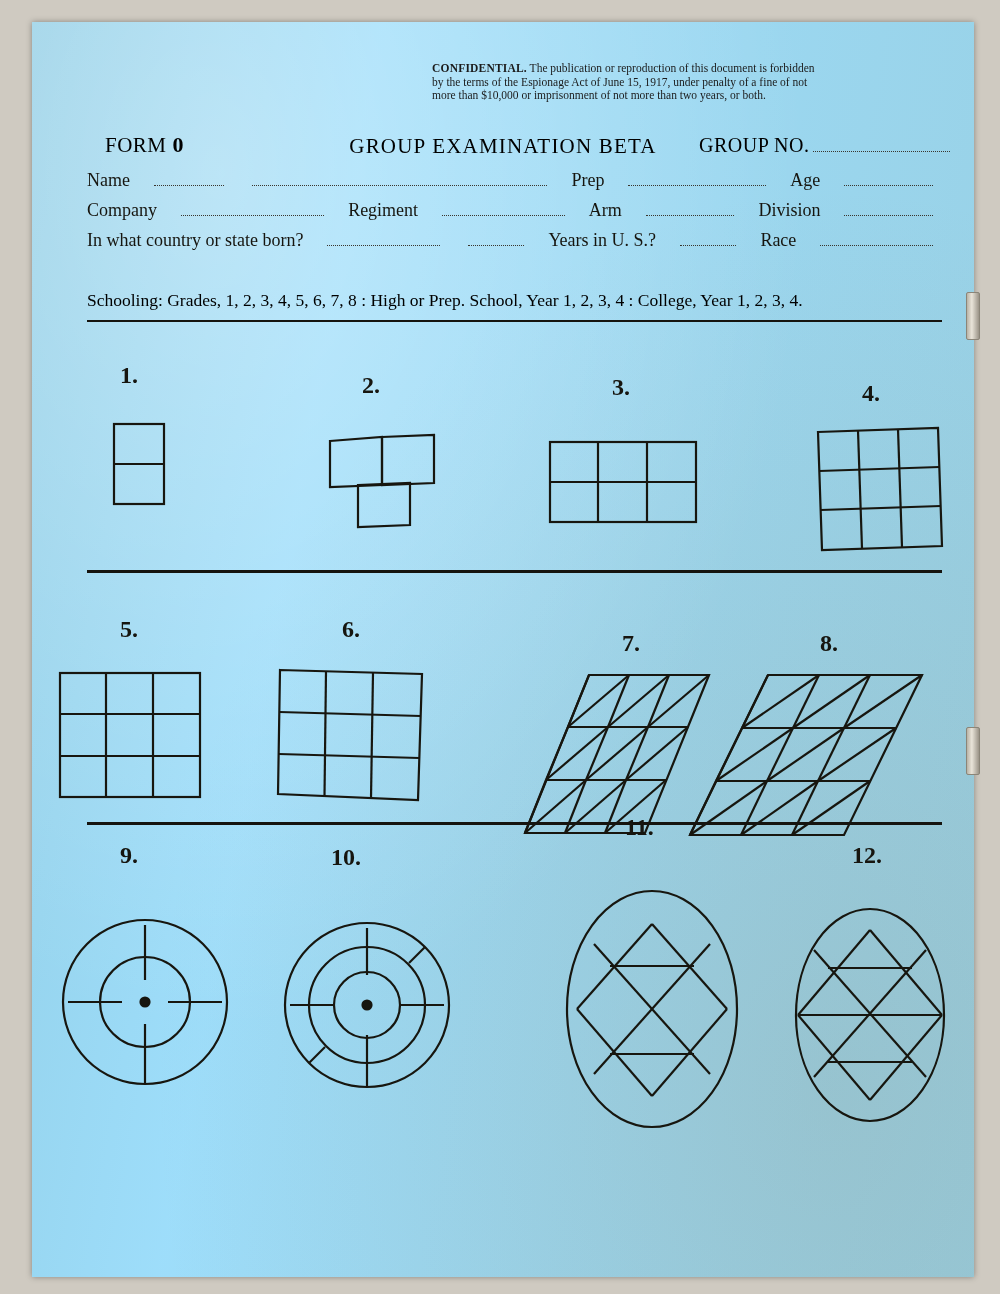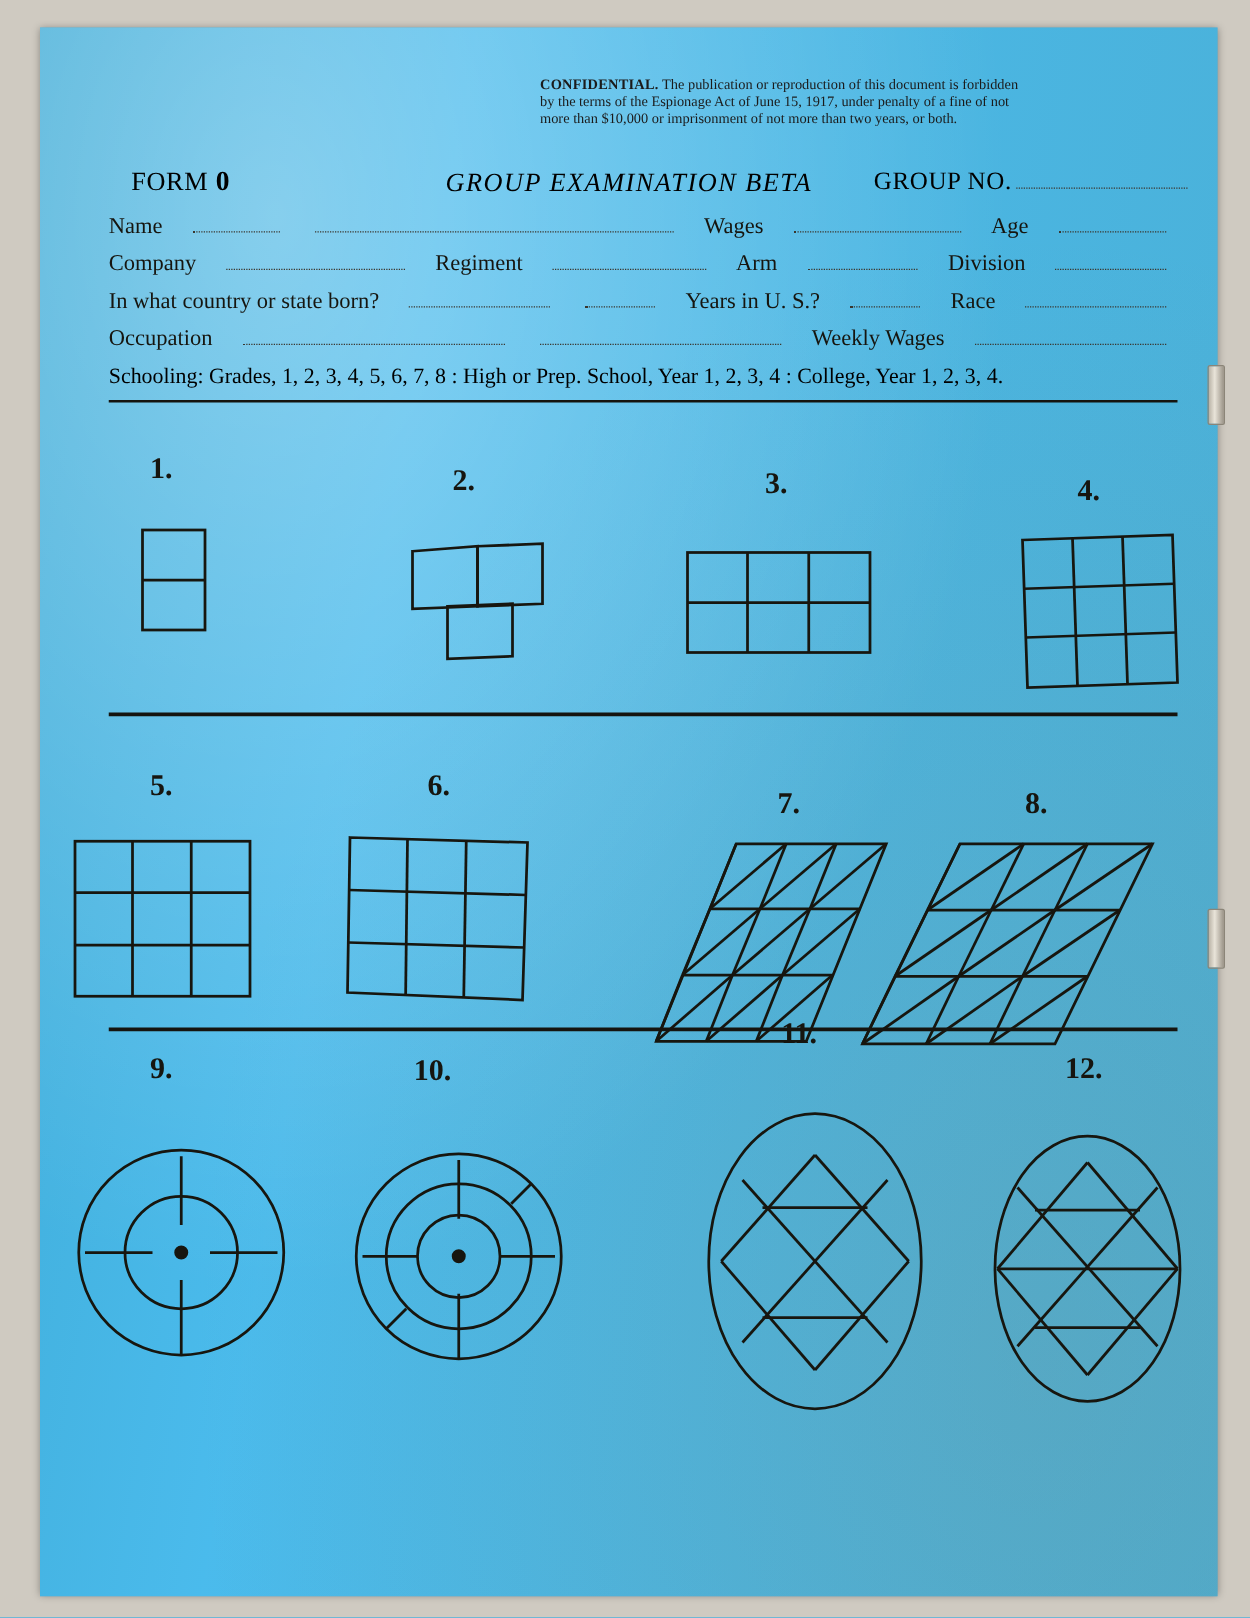--- a/index.html
+++ b/index.html
@@ -4,21 +4,21 @@
 <style>
   html,body{margin:0;padding:0;}
   body{
     width:1000px;height:1294px;
     background:#cfcac1;
     font-family:"Liberation Serif", serif;
     overflow:hidden;
   }
   #page{
     position:absolute;left:32px;top:22px;width:942px;height:1255px;
-    background:#0ea5e9;
+    background:#7dd3fc;
     box-shadow:0 0 6px rgba(0,0,0,.35);
   }
   #page:before{
     content:"";position:absolute;inset:0;
     background:
       radial-gradient(ellipse at 20% 12%, rgba(255,255,255,.35), rgba(255,255,255,0) 55%),
       radial-gradient(ellipse at 85% 85%, rgba(140,125,95,.18), rgba(0,0,0,0) 60%),
       linear-gradient(100deg, rgba(205,190,160,.25) 0%, rgba(255,252,245,.25) 30%, rgba(214,200,170,.3) 100%);
     pointer-events:none;
   }
@@ -40,21 +40,21 @@
   .confidential b{font-size:11.5px;letter-spacing:.2px;}
   .conf-line1{margin-bottom:0;}
   .form-row{
     position:absolute;left:55px;top:110px;width:850px;
     display:flex;align-items:baseline;margin-left:18px;
   }
   .form-label{font-size:21px;letter-spacing:.5px;}
   .form-o{font-size:22px;font-weight:bold;margin-left:6px;}
   .exam-title{
     position:absolute;left:0;right:0;top:112px;text-align:center;
-    font-size:21px;letter-spacing:1.2px;font-style:italic;
+    font-size:21px;letter-spacing:1.2px;
   }
   .group-no{
     position:absolute;right:20px;top:112px;font-size:20px;letter-spacing:.5px;
     display:flex;align-items:baseline;margin-left:16px;
   }
   .dots{
     flex:1;border-bottom:1px dotted #3a362e;margin:0 4px 4px 4px;height:1px;min-width:20px;
   }
   .fieldrow{
     position:absolute;left:55px;width:850px;display:flex;align-items:baseline;
@@ -114,21 +114,21 @@
   <div class="exam-title">GROUP EXAMINATION BETA</div>
   <div class="group-no" style="width:255px;">
     <span>GROUP NO.</span>
     <span class="dots"></span>
   </div>
 
   <div class="fieldrow r1">
     <span class="lbl">Name</span>
     <span class="dots" style="max-width:70px;"></span>
     <span class="dots" style="flex:3;"></span>
-    <span class="lbl">Wages</span>
+    <span class="lbl">Prep</span>
     <span class="dots" style="flex:1.4;"></span>
     <span class="lbl">Age</span>
     <span class="dots" style="flex:.9;"></span>
   </div>
 
   <div class="fieldrow r3">
     <span class="lbl">In what country or state born?</span>
     <span class="dots" style="flex:1.6;"></span>
     <span class="dots" style="flex:.8;"></span>
     <span class="lbl">Years in U. S.?</span>
@@ -141,27 +141,20 @@
     <span class="lbl">Company</span>
     <span class="dots" style="flex:2.1;"></span>
     <span class="lbl">Regiment</span>
     <span class="dots" style="flex:1.8;"></span>
     <span class="lbl">Arm</span>
     <span class="dots" style="flex:1.3;"></span>
     <span class="lbl">Division</span>
     <span class="dots" style="flex:1.3;"></span>
   </div>
 
-  <div class="fieldrow r4">
-    <span class="lbl">Occupation</span>
-    <span class="dots" style="flex:2.6;"></span>
-    <span class="dots" style="flex:2.4;"></span>
-    <span class="lbl">Weekly Wages</span>
-    <span class="dots" style="flex:1.9;"></span>
-  </div>
 
   <div class="schooling">Schooling:  Grades, 1, 2, 3, 4, 5, 6, 7, 8 :   High or Prep. School, Year 1, 2, 3, 4 :   College, Year 1, 2, 3, 4.</div>
 
   <div class="rule" id="rule-top"></div>
 
 
   <div class="num" style="left:88px;top:340px;">1.</div>
   <div class="fig" style="left:78px;top:398px;">
     <svg width="70" height="92" viewBox="0 0 70 92">
       <g fill="none" stroke="#17160f" stroke-width="2.2">

